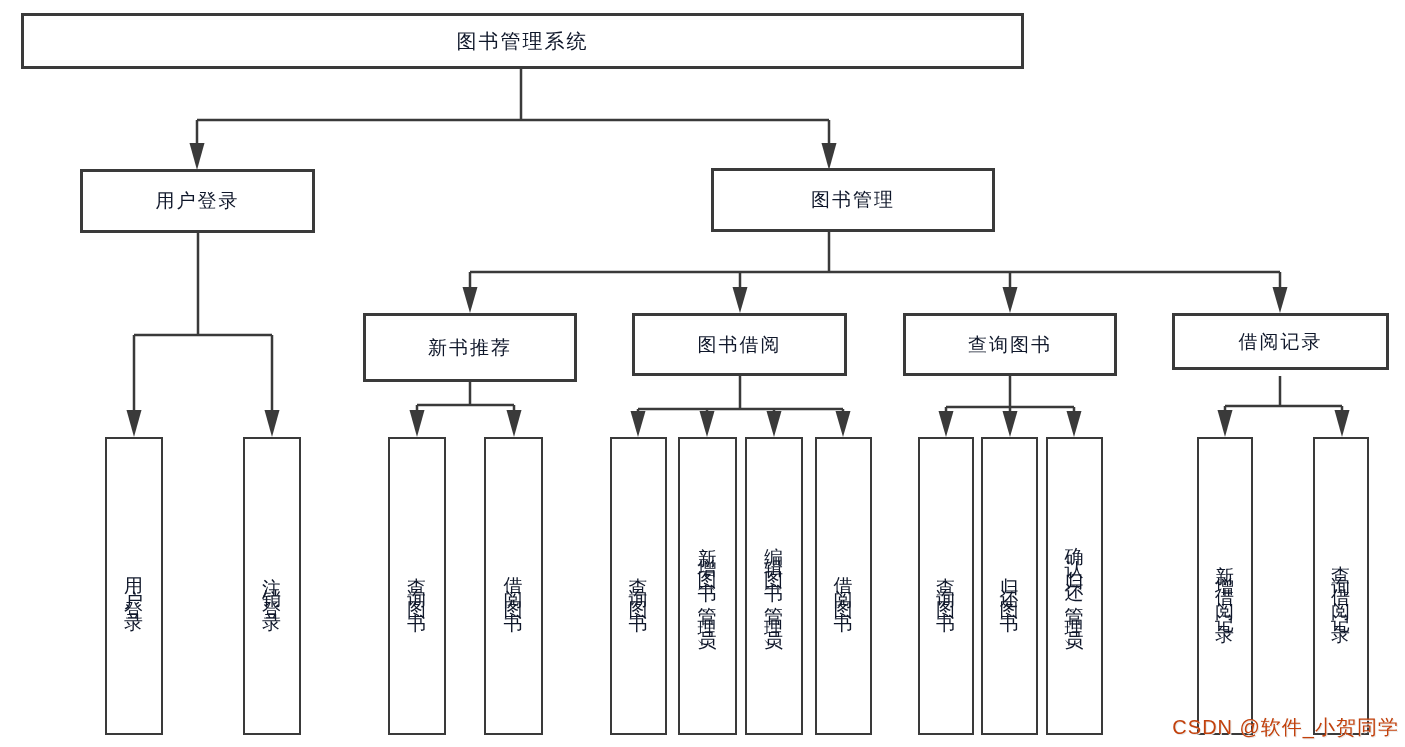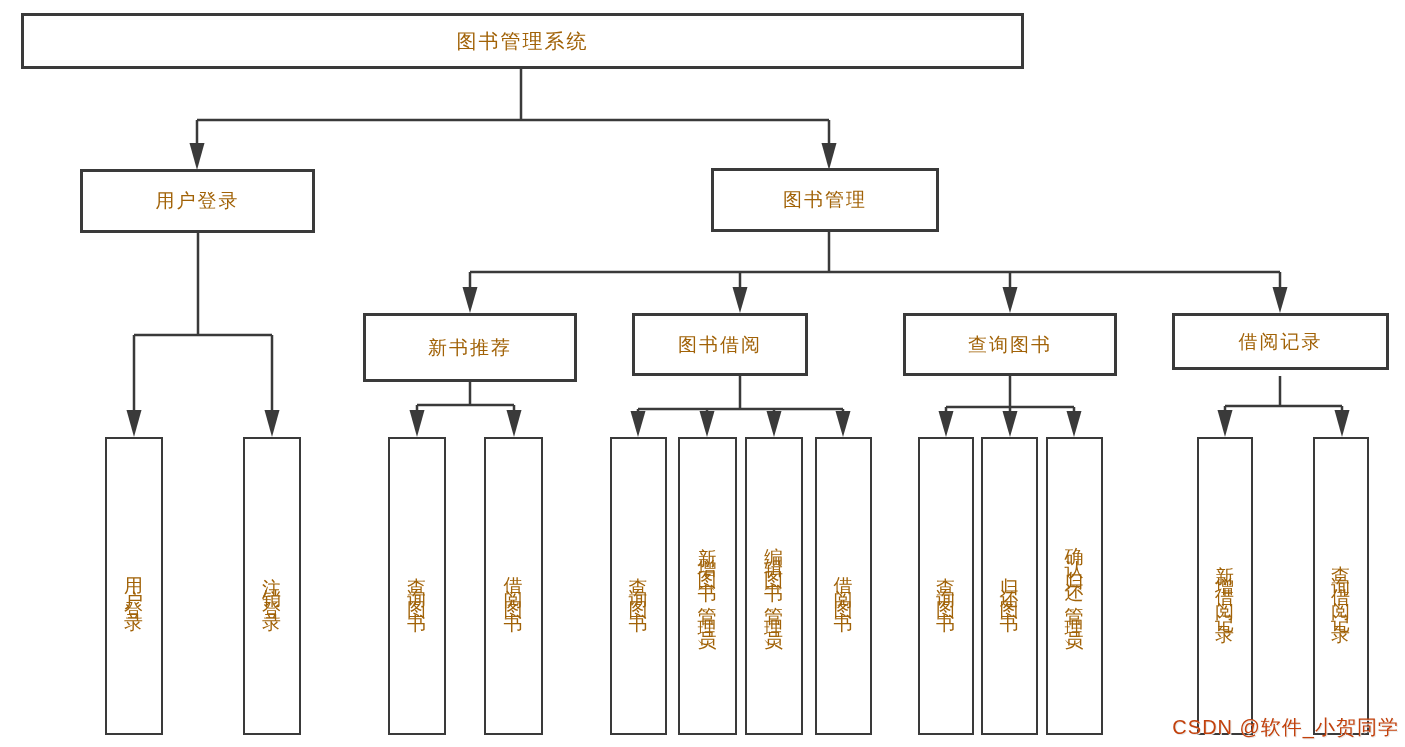--- a/index.html
+++ b/index.html
@@ -15,21 +15,21 @@
   }
   .connectors {
     position: absolute; left: 0; top: 0;
     width: 1405px; height: 747px;
     pointer-events: none;
   }
   .node {
     position: absolute;
     background: #ffffff;
     border: 3px solid #3a3a3a;
-    color: #a16207;
+    color: #0f172a;
     display: flex;
     align-items: center;
     justify-content: center;
   }
   .h-node {
     font-size: 19px;
     letter-spacing: 2px;
   }
   .root-node {
     left: 21px; top: 13px; width: 1003px; height: 56px;
@@ -105,24 +105,24 @@
     <g>
       <path d="M1280,376 V406 M1225,406 H1342 M1225,406 V414 M1342,406 V414"></path>
       <polygon fill="#3a3a3a" stroke="none" points="1225,437 1217.5,410 1232.5,410"></polygon>
       <polygon fill="#3a3a3a" stroke="none" points="1342,437 1334.5,410 1349.5,410"></polygon>
     </g>
   </svg>
 
   <div class="node h-node root-node">图书管理系统</div>
 
   <div class="node h-node" style="left:80px; top:169px; width:235px; height:64px;">用户登录</div>
-  <div class="node h-node" style="left:711px; top:168px; width:228px; height:64px;">图书管理</div>
+  <div class="node h-node" style="left:711px; top:168px; width:284px; height:64px;">图书管理</div>
 
   <div class="node h-node" style="left:363px; top:313px; width:214px; height:69px;">新书推荐</div>
-  <div class="node h-node" style="left:632px; top:313px; width:176px; height:63px;">图书借阅</div>
+  <div class="node h-node" style="left:632px; top:313px; width:215px; height:63px;">图书借阅</div>
   <div class="node h-node" style="left:903px; top:313px; width:214px; height:63px;">查询图书</div>
   <div class="node h-node" style="left:1172px; top:313px; width:217px; height:57px;">借阅记录</div>
 
   <div class="node v-node" style="left:105px; width:58px;">用户登录</div>
   <div class="node v-node" style="left:243px; width:58px;">注销登录</div>
 
   <div class="node v-node" style="left:388px; width:58px;">查询图书</div>
   <div class="node v-node" style="left:484px; width:59px;">借阅图书</div>
 
   <div class="node v-node" style="left:610px; width:57px;">查询图书</div>

